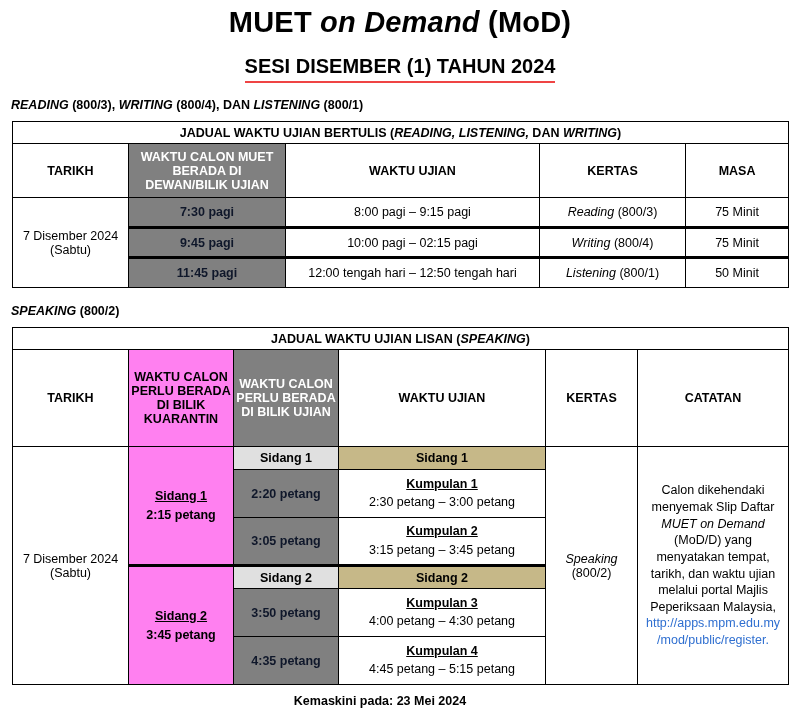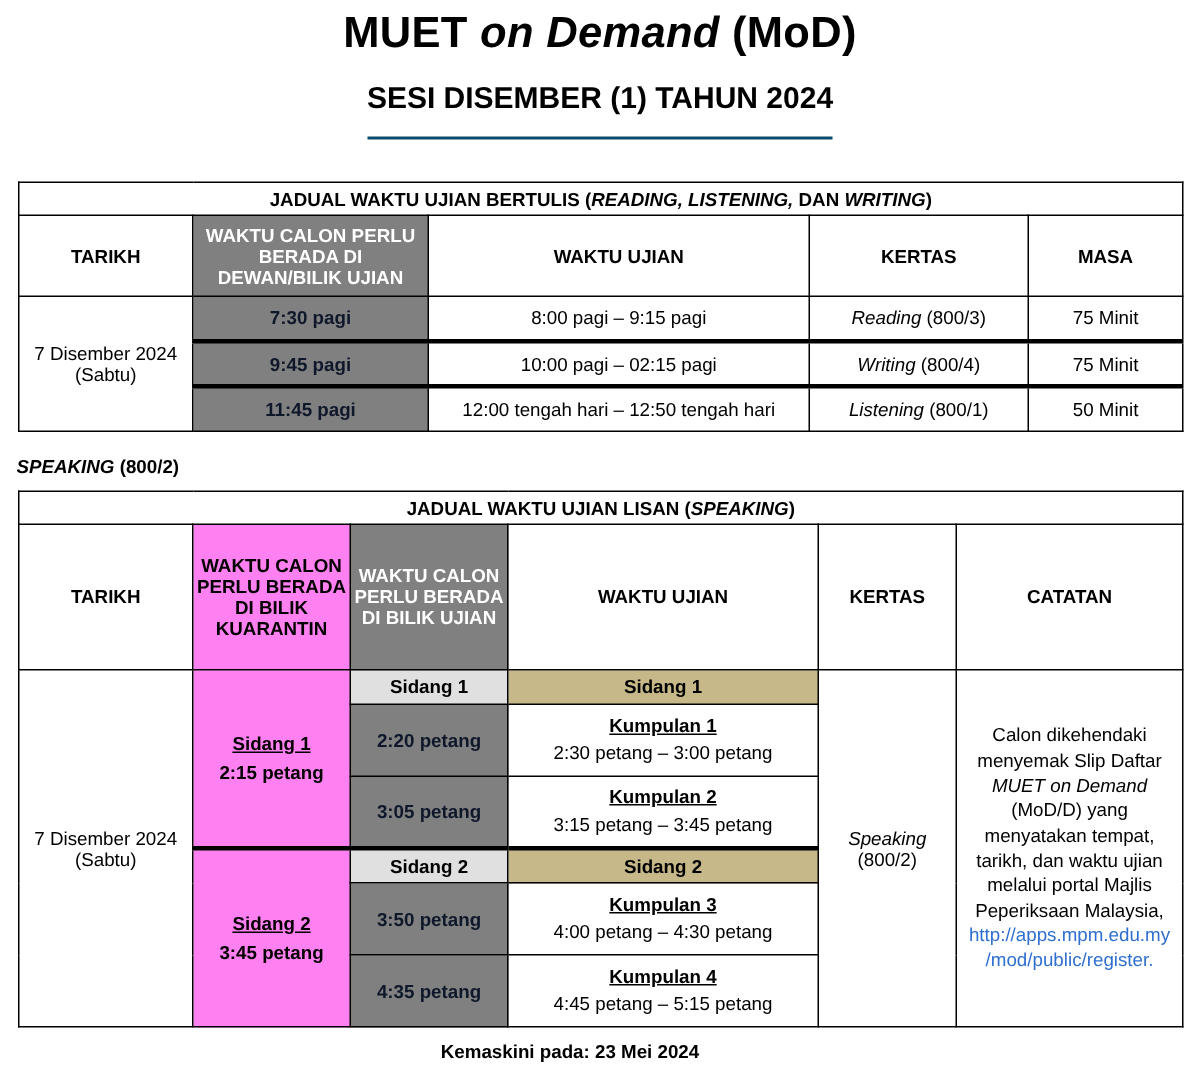--- a/index.html
+++ b/index.html
@@ -14,21 +14,21 @@
   
   .main-title{
     position:absolute; left:0; top:6px; width:800px;
     text-align:center; font-size:29px; font-weight:bold; letter-spacing:.2px;
   }
   .main-title .it{ font-style:italic; }
   .sub-title{
     position:absolute; left:0; top:55px; width:800px;
     text-align:center; font-size:20px; font-weight:bold;
   }
-  .sub-title span{ border-bottom:2px solid #0c4a6e; padding-bottom:14px; }
+  .sub-title span{ border-bottom:2px solid #ef4444; padding-bottom:4px; }
 
   .sec-label{
     position:absolute; left:11px; font-size:12.5px; font-weight:bold;
   }
   .sec-label .it{ font-style:italic; }
   #lbl1{ top:98px; }
   #lbl2{ top:304px; }
 
   
   table.sched{
@@ -86,36 +86,37 @@
 <div class="page">
 
   <div class="main-title">
     <span>MUET </span><span class="it">on Demand</span><span> (MoD)</span>
   </div>
 
   <div class="sub-title">
     <span>SESI DISEMBER (1) TAHUN 2024</span>
   </div>
 
+  <div class="sec-label" id="lbl1"><span class="it">READING</span><span> (800/3), </span><span class="it">WRITING</span><span> (800/4), DAN </span><span class="it">LISTENING</span><span> (800/1)</span></div>
 
   <table class="sched" id="t1">
     <colgroup>
       <col style="width:116px">
         <col style="width:157px">
         <col style="width:254px">
         <col style="width:146px">
         <col style="width:103px">
     </colgroup>
     <tbody>
       <tr>
         <td class="ttl" colspan="5"><span>JADUAL WAKTU UJIAN BERTULIS (</span><span class="it">READING, LISTENING,</span><span> DAN </span><span class="it">WRITING</span><span>)</span></td>
       </tr>
       <tr style="height:54px">
         <td class="hd">TARIKH</td>
-        <td class="hd greyhd">WAKTU CALON PERLU BERADA DI DEWAN/BILIK UJIAN</td>
+        <td class="hd greyhd">WAKTU CALON MUET BERADA DI DEWAN/BILIK UJIAN</td>
         <td class="hd">WAKTU UJIAN</td>
         <td class="hd">KERTAS</td>
         <td class="hd">MASA</td>
       </tr>
 
       <tr class="r-body">
         <td rowspan="3">
           <div>7 Disember 2024</div>
           <div>(Sabtu)</div>
         </td>

